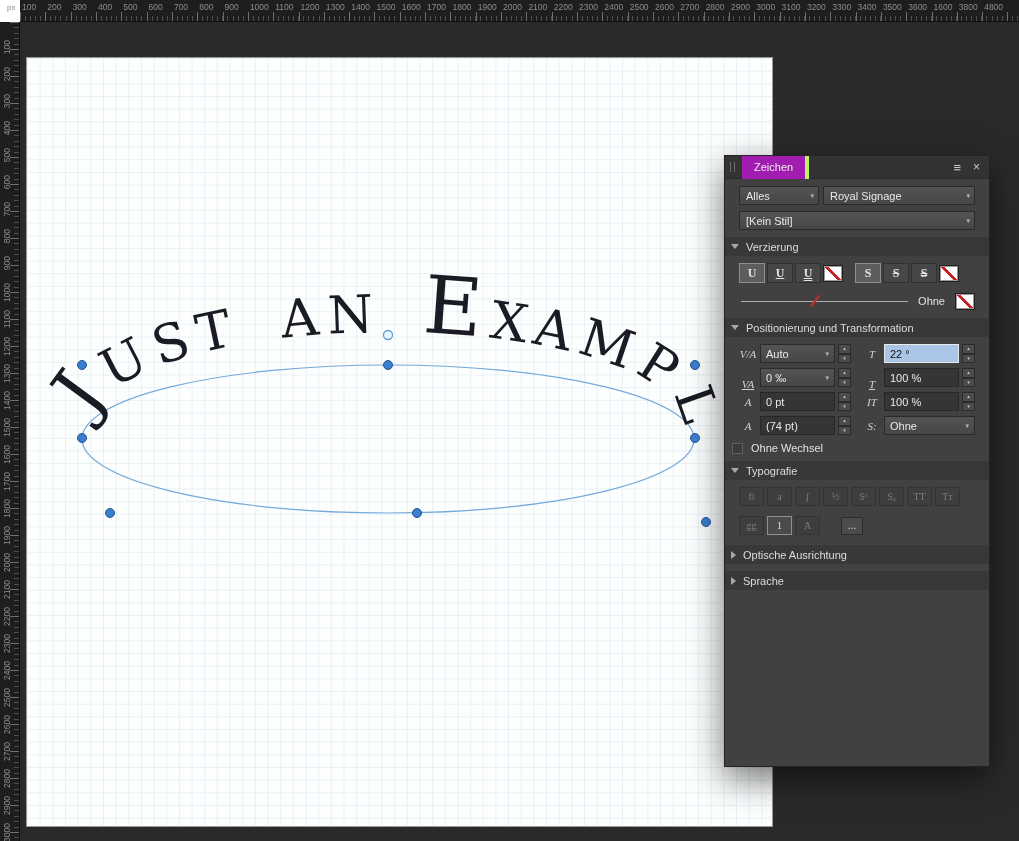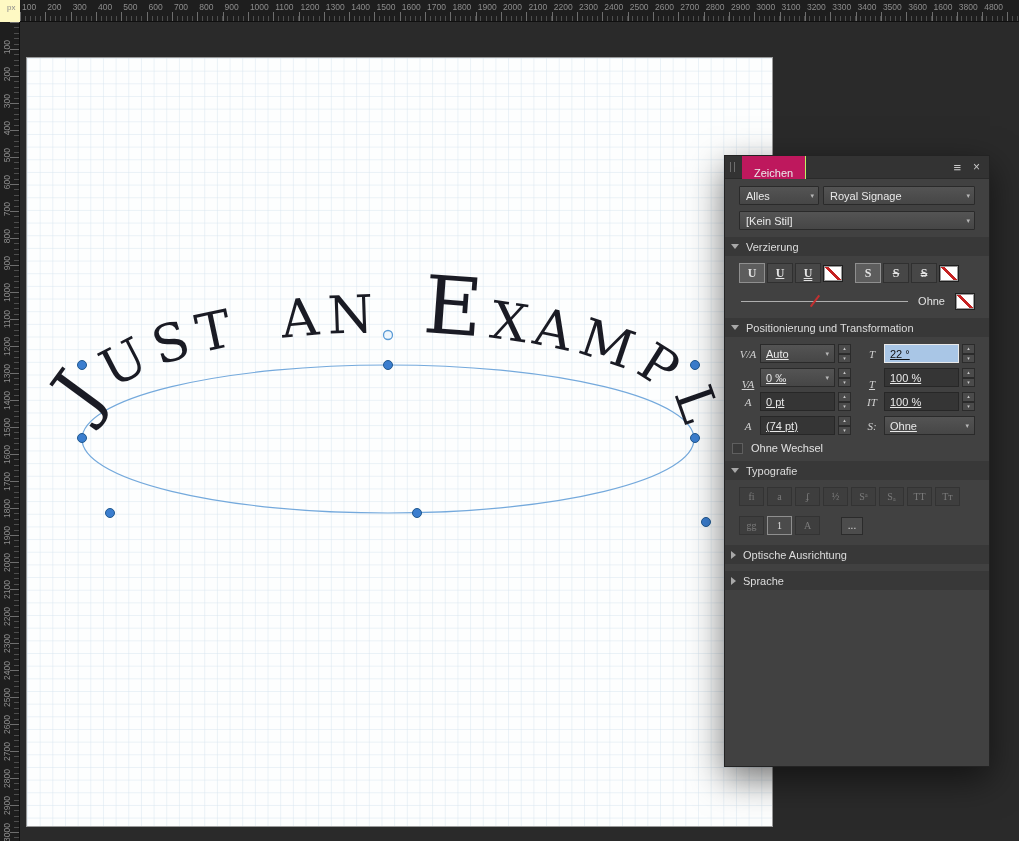--- a/index.html
+++ b/index.html
@@ -1,41 +1,41 @@
 <!DOCTYPE html>
 <html><head>
 <meta charset="utf-8">
 <style>
   *{margin:0;padding:0;box-sizing:border-box;}
   html,body{width:1019px;height:841px;background:#1a1a1a;font-family:"Liberation Sans",sans-serif;}
   .app{position:relative;width:1019px;height:841px;background:#2a2a2a;overflow:hidden;}
 
   
-  .corner{position:absolute;left:0;top:0;width:20px;height:22px;background:#fef9c3;color:#8a8a8a;font-size:8px;padding:3px 0 0 7px;z-index:6;}
+  .corner{position:absolute;left:0;top:0;width:20px;height:22px;background:#ffffff;color:#8a8a8a;font-size:8px;padding:3px 0 0 7px;z-index:6;}
   .ruler-top{position:absolute;left:20px;top:0;width:999px;height:22px;background:#1e1e1e;border-bottom:1px solid #101010;z-index:5;overflow:hidden;}
   .ruler-top .minor{position:absolute;bottom:0;left:0;width:100%;height:5px;background:repeating-linear-gradient(to right,#4e4e4e 0 1px,transparent 1px 5.06px);}
   .ruler-top .major{position:absolute;bottom:0;left:0;width:100%;height:9px;background:repeating-linear-gradient(to right,#6e6e6e 0 1px,transparent 1px 25.32px);}
   .rlabel{position:absolute;top:2px;font-size:8.5px;color:#8d8d8d;white-space:nowrap;}
   .ruler-left{position:absolute;left:0;top:22px;width:20px;height:819px;background:#1e1e1e;border-right:1px solid #101010;z-index:5;overflow:hidden;}
   .ruler-left .minor{position:absolute;right:0;top:0;height:100%;width:5px;background:repeating-linear-gradient(to bottom,#4e4e4e 0 1px,transparent 1px 5.4px);}
   .ruler-left .major{position:absolute;right:0;top:0;height:100%;width:9px;background:repeating-linear-gradient(to bottom,#6e6e6e 0 1px,transparent 1px 27px);}
   .rlabelv{position:absolute;left:2px;writing-mode:vertical-rl;transform:rotate(180deg);font-size:8.5px;color:#8d8d8d;white-space:nowrap;}
 
   
   .viewport{position:absolute;left:20px;top:22px;width:999px;height:819px;background:#2a2a2a;}
   .page{position:absolute;left:7px;top:36px;background:#fdfefe;box-shadow:0 0 0 1px #9a9a9a;}
   .handle{fill:#3b7ecf;stroke:#20588f;stroke-width:1;}
   .handle-hollow{fill:#eef6fc;stroke:#5a9bd6;stroke-width:1.3;}
   .artwork-text{fill:#1a1b24;font-family:"DejaVu Serif",serif;}
 
   
   .panel{position:absolute;left:724px;top:155px;width:266px;height:612px;background:#414141;border:1px solid #232323;box-shadow:0 12px 34px rgba(0,0,0,.55);z-index:10;color:#e2e2e2;font-size:11px;}
   .phead{height:23px;background:#333333;display:flex;align-items:center;border-bottom:1px solid #2a2a2a;}
   .grip{width:5px;height:10px;border-left:1px solid #6d6d6d;border-right:1px solid #6d6d6d;margin:0 7px 0 5px;flex:none;}
-  .ptab{background:#be185d;height:23px;display:flex;align-items:flex-end;padding:0 12px;border-right:1px solid #bef264;color:#ebebeb;}
+  .ptab{background:#a21caf;height:23px;display:flex;align-items:center;padding:0 12px;border-right:4px solid #bef264;color:#ebebeb;}
   .phicons{margin-left:auto;display:flex;align-items:center;gap:12px;padding-right:9px;color:#c9c9c9;}
   .menu-ic{font-size:13px;line-height:1;cursor:default;}
   .close-ic{font-size:12px;line-height:1;cursor:default;}
   .pbody{padding:7px 14px 0;}
   .prow{display:flex;align-items:center;margin-bottom:6px;gap:4px;}
   .dd{height:19px;background:linear-gradient(#545454,#464646);border:1px solid #2a2a2a;border-radius:1px;display:flex;align-items:center;padding:0 4px 0 6px;color:#e9e9e9;}
   .dd .lbl{flex:1;white-space:nowrap;overflow:hidden;}
   .chev{color:#b8b8b8;font-size:7px;margin-left:4px;flex:none;}
   .chev::after{content:"▾";}
   .w80{width:80px;flex:none;}
@@ -58,21 +58,21 @@
   .line-row{display:flex;align-items:center;margin-bottom:7px;}
   .line-prev{position:relative;flex:1;height:20px;}
   .line-prev::before{content:"";position:absolute;left:2px;right:2px;top:10px;height:1px;background:#aeaeae;}
   .line-prev::after{content:"";position:absolute;left:44%;top:3px;width:2px;height:14px;background:#c23030;transform:rotate(38deg);}
   .ohne-lbl{margin:0 10px 0 8px;color:#e2e2e2;flex:none;}
   .pgrid{display:grid;grid-template-columns:1fr 1fr;column-gap:12px;row-gap:5px;margin-bottom:7px;}
   .pcell{display:flex;align-items:center;gap:3px;height:19px;}
   .picon{width:18px;text-align:center;font-family:"Liberation Serif",serif;font-style:italic;font-size:11px;color:#d2d2d2;flex:none;}
   .picon.ul{text-decoration:underline;margin-top:12px;}
   .pfield{flex:1;height:19px;background:#353535;border:1px solid #272727;display:flex;align-items:center;padding:0 5px;color:#e9e9e9;min-width:0;}
-  .pfield .lbl{flex:1;white-space:nowrap;overflow:hidden;text-decoration:underline;}
+  .pfield .lbl{flex:1;white-space:nowrap;overflow:hidden;}
   .pfield.ddl{background:linear-gradient(#545454,#464646);border-color:#2a2a2a;}
   .pfield.sel{background:#a9c6e6;border-color:#e9e9e9;color:#101010;}
   .stepper{width:13px;height:19px;display:flex;flex-direction:column;flex:none;}
   .stepper span{flex:1;background:#4b4b4b;border:1px solid #2b2b2b;font-size:5px;color:#c8c8c8;display:flex;align-items:center;justify-content:center;line-height:1;cursor:default;}
   .stepper .up::after{content:"▴";}
   .stepper .dn::after{content:"▾";}
   .chkrow{display:flex;align-items:center;gap:8px;margin:3px 0 6px -7px;}
   .chk{width:11px;height:11px;background:#3a3a3a;border:1px solid #5f5f5f;flex:none;}
   .typo-row{display:flex;align-items:center;gap:3px;margin-bottom:10px;}
   .fbtn{width:25px;height:19px;background:#3e3e3e;border:1px solid #333333;color:#7c7c7c;font-size:10px;display:flex;align-items:center;justify-content:center;font-family:"Liberation Serif",serif;flex:none;cursor:default;}

